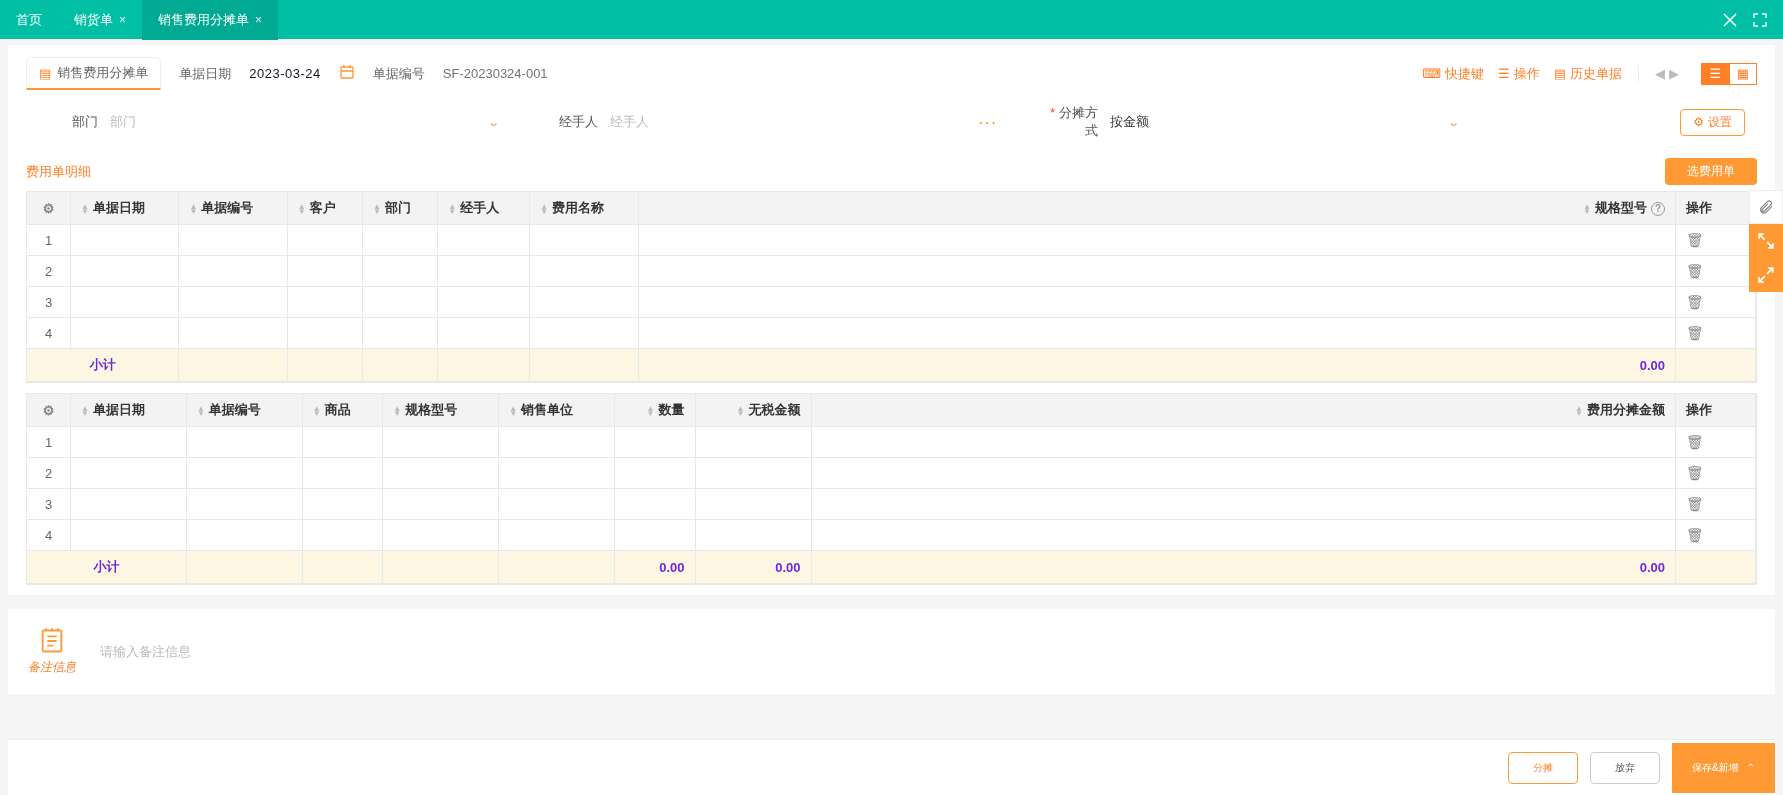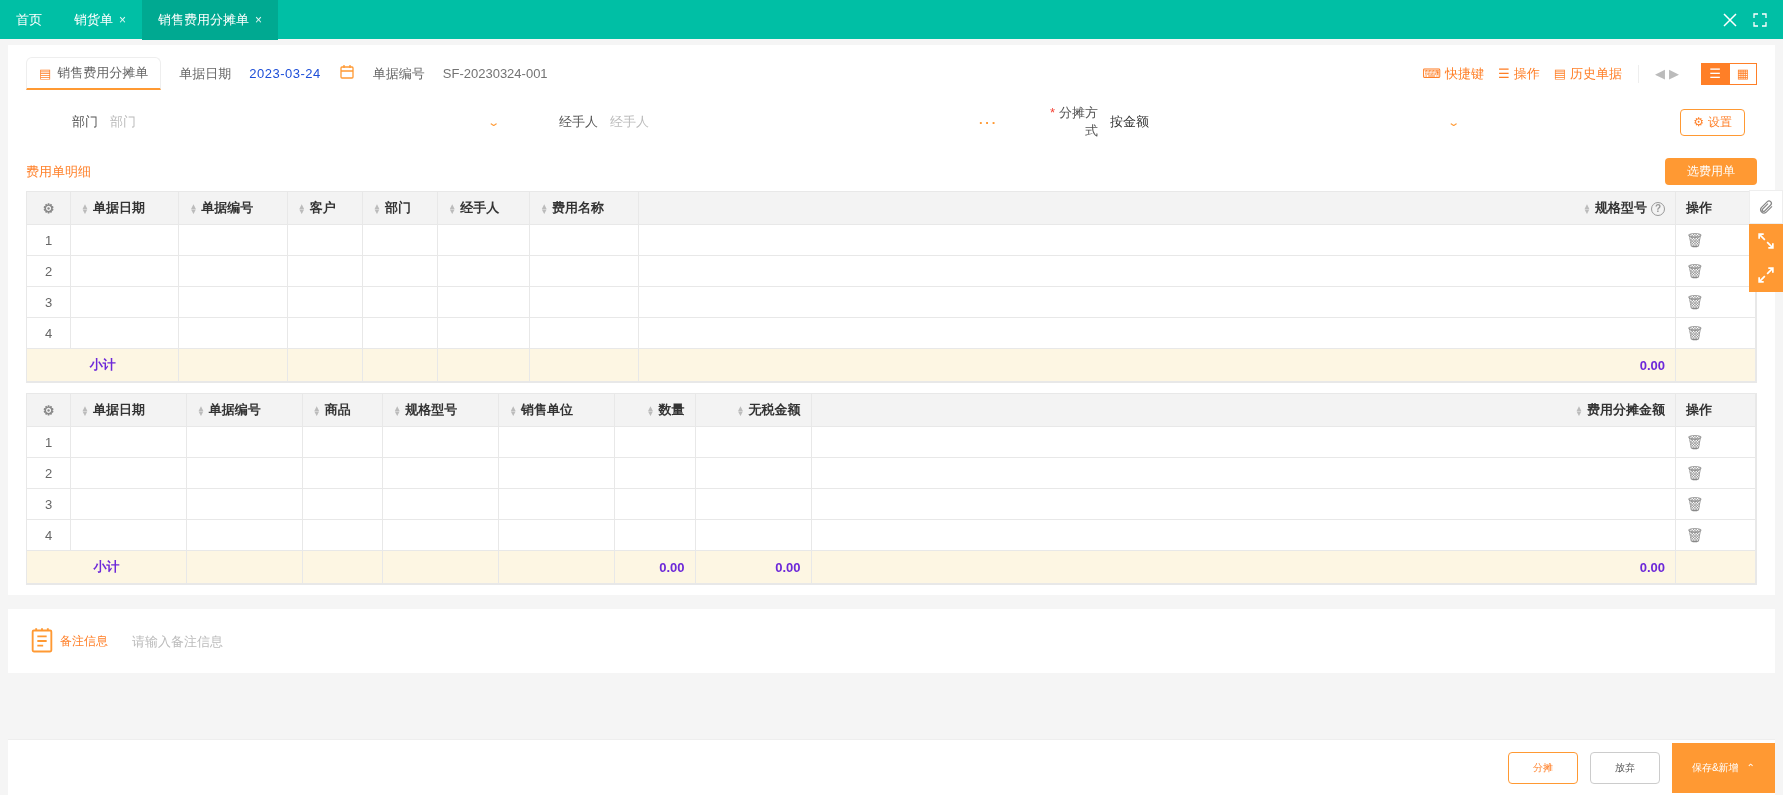--- a/index.html
+++ b/index.html
@@ -12,21 +12,21 @@
 .top-tab .close { font-size:12px; opacity:.9; }
 .top-right { margin-left:auto; display:flex; align-items:center; gap:4px; padding-right:10px; }
 .top-right .btn { width:26px; height:26px; display:flex; align-items:center; justify-content:center; cursor:pointer; border-radius:3px; }
 
 
 .page { background:#fff; margin:6px 8px 0 8px; }
 .hdr { display:flex; align-items:center; padding:12px 18px 10px 18px; gap:18px; font-size:13px; color:#333;}
 .form-pill { display:inline-flex; align-items:center; border:1px solid #eee; border-radius:6px 6px 0 0; padding:6px 12px; color:#666; gap:6px; border-bottom:2px solid #ff9933;}
 .form-pill .icn { color:#ff7f27; }
 .lbl{ color:#666; }
-.val-date{ color:#1d4ed8; font-weight:500; letter-spacing:.5px;}
+.val-date{ color:#0f172a; font-weight:500; letter-spacing:.5px;}
 .cal-icn{ color:#ff9933; }
 .val-code{ color:#737373; }
 .hdr-right{ margin-left:auto; display:flex; align-items:center; gap:14px; color:#ff7f27; font-size:13px;}
 .hdr-right .item{ display:flex; align-items:center; gap:4px; cursor:pointer;}
 .divider{ width:1px; height:18px; background:#eee; margin:0 2px;}
 .nav-arrows{ display:flex; align-items:center; gap:4px; color:#bbb;}
 .view-toggle{ display:flex; gap:0; margin-left:8px;}
 .view-btn{ width:28px; height:22px; display:flex;align-items:center;justify-content:center; border:1px solid #ff7f27; color:#ff7f27; cursor:pointer;}
 .view-btn.on{ background:#ff7f27; color:#fff;}
 
@@ -57,21 +57,21 @@
 .sort{ display:inline-flex; flex-direction:column; line-height:5px; font-size:8px; color:#bbb; margin-right:4px; vertical-align:middle;}
 .gear{ color:#888;}
 .help{ display:inline-block; width:14px; height:14px; border:1px solid #999; border-radius:50%; font-size:10px; line-height:12px; text-align:center; color:#999; margin-left:4px;}
 .op-col{ text-align:center; width:80px;}
 .del-icn{ color:#888; cursor:pointer; font-size:14px;}
 .subtotal-row td{ background:#fdf6e3; color:#6d28d9; font-weight:600;}
 .subtotal-row .slabel{ text-align:center; font-weight:600;}
 
 
 .remarks-bar{ margin:14px 8px 0 8px; background:#fff; padding:18px 20px; display:flex; gap:24px; align-items:center;}
-.remarks-icn{ display:flex; align-items:center; color:#ff7f27; font-size:12px; gap:4px;}
+.remarks-icn{ display:flex; flex-direction:column; align-items:center; color:#ff7f27; font-size:12px; gap:4px;font-style:italic;}
 .remarks-icn svg{ color:#ff9933; }
 .remarks-input{ flex:1; border:none; font-size:13px; outline:none;}
 .remarks-input::placeholder{ color:#bbb;}
 
 
 .footer{ position:absolute; left:0; right:0; bottom:0; height:56px; background:#fff; border-top:1px solid #eee; display:flex; align-items:center; justify-content:flex-end; padding:0 0 0 16px; gap:12px; margin:0 8px;}
 .fbtn{ padding:8px 24px; border-radius:4px; font-size:10px; cursor:pointer;}
 .fbtn.outline-orange{ border:1px solid #ff9933; color:#ff7f27; background:#fff;}
 .fbtn.outline-grey{ border:1px solid #ccc; color:#555; background:#fff;}
 .fbtn.primary{ border:none; background:#ff9933; color:#fff; padding:18px 20px; border-radius:0; display:flex; gap:8px; align-items:center;}

